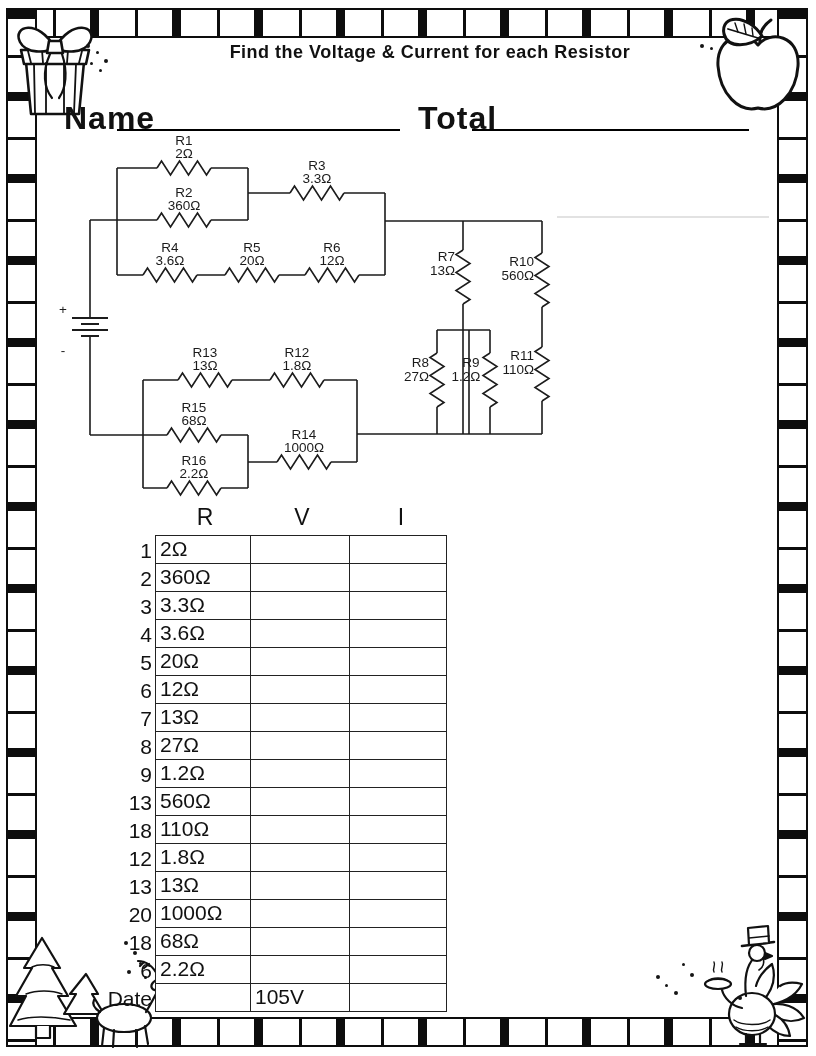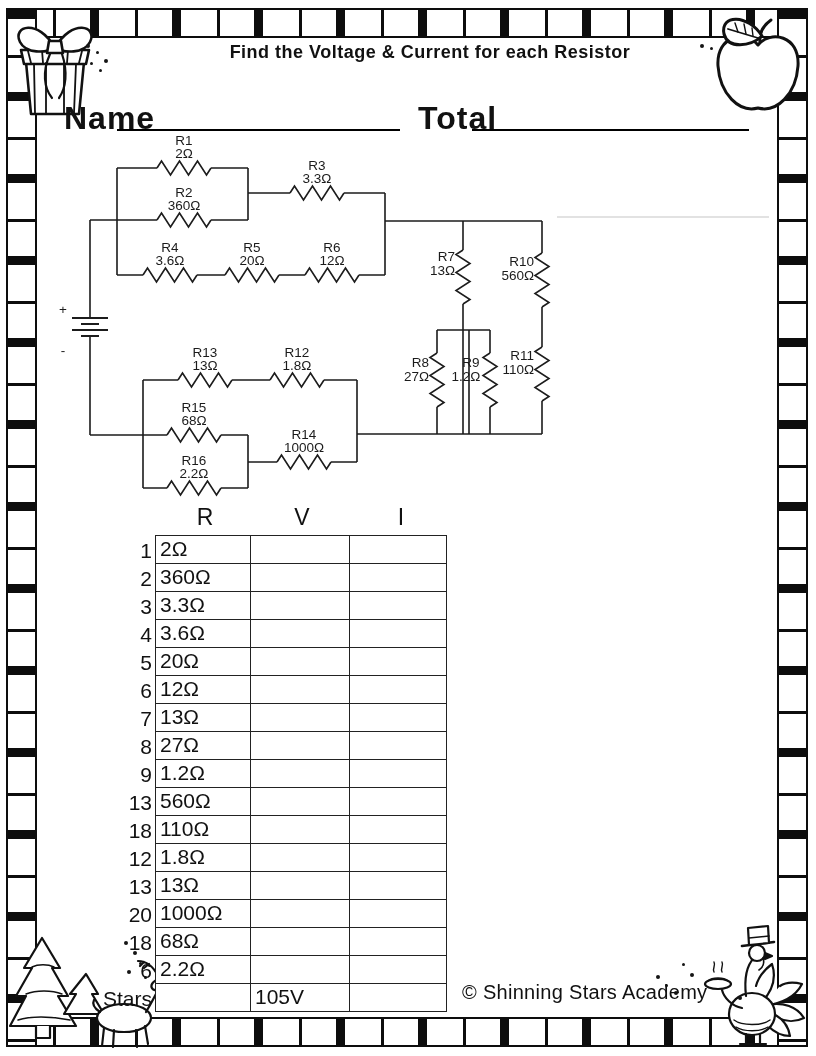--- a/index.html
+++ b/index.html
@@ -234,21 +234,21 @@
       <div>7</div>
       <div>8</div>
       <div>9</div>
       <div>13</div>
       <div>18</div>
       <div>12</div>
       <div>13</div>
       <div>20</div>
       <div>18</div>
       <div>6</div>
-      <div>Stars</div>
+      <div>Date</div>
     </div>
     <div class="rtable">
       <div class="c">2Ω</div>
         <div class="c"></div>
         <div class="c"></div>
       <div class="c">360Ω</div>
         <div class="c"></div>
         <div class="c"></div>
       <div class="c">3.3Ω</div>
         <div class="c"></div>
@@ -291,15 +291,14 @@
         <div class="c"></div>
       <div class="c">2.2Ω</div>
         <div class="c"></div>
         <div class="c"></div>
       <div class="c"></div>
         <div class="c">105V</div>
         <div class="c"></div>
     </div>
   </div>
 
-  <div class="copyright">© Shinning Stars Academy</div>
 
 </div>
 
 </body></html>

